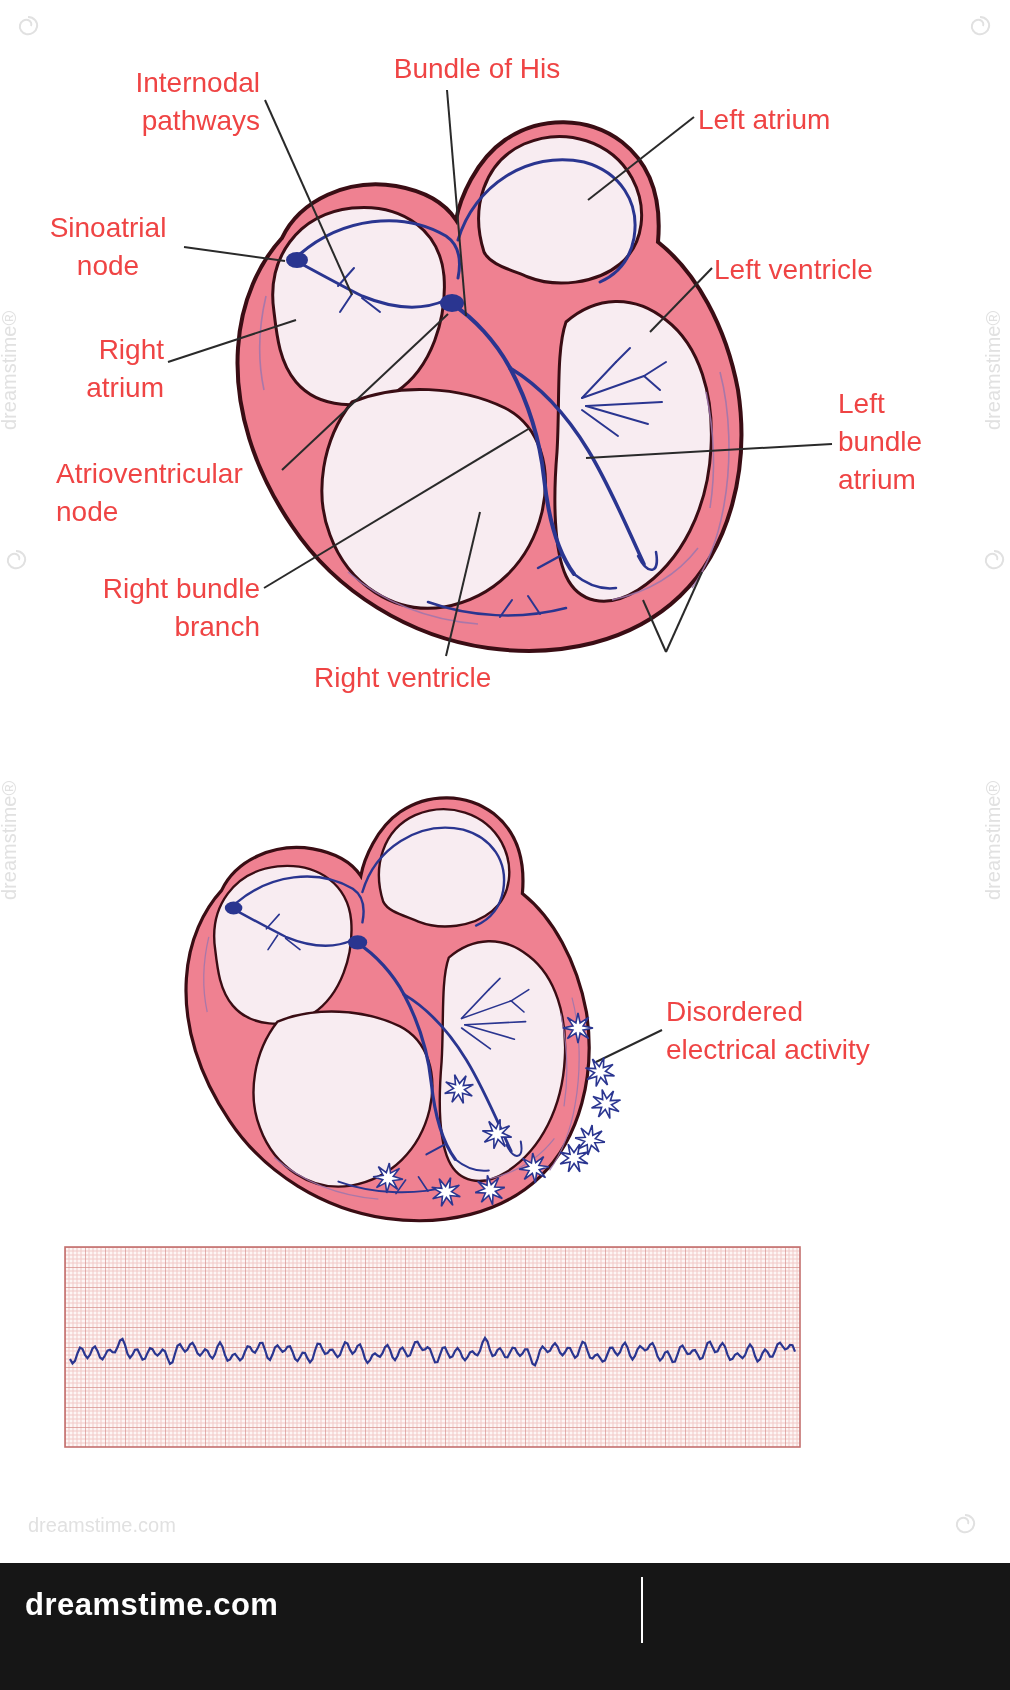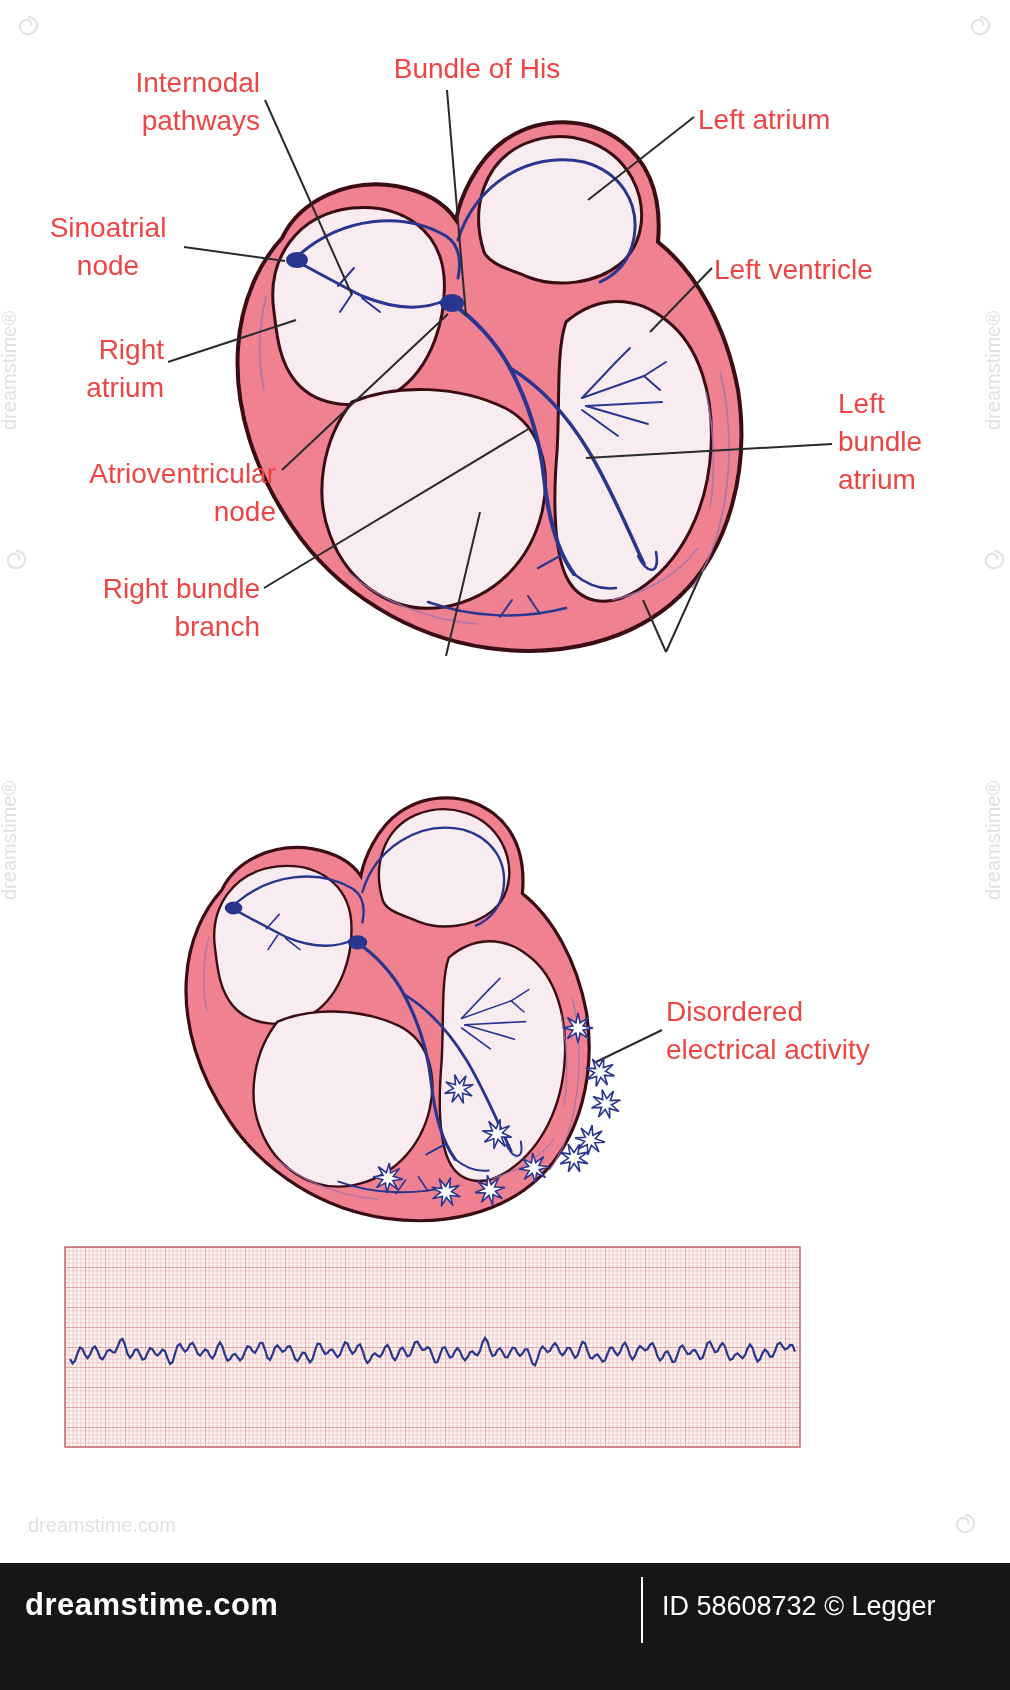--- a/index.html
+++ b/index.html
@@ -151,27 +151,27 @@
 <div class="lbl" style="left:378px;top:50px;width:198px;text-align:center">Bundle of His</div>
 <div class="lbl" style="left:698px;top:101px">Left atrium</div>
 <div class="lbl" style="left:36px;top:209px;width:144px;text-align:center">Sinoatrial
 node</div>
 <div class="lbl" style="left:714px;top:251px">Left ventricle</div>
 <div class="lbl" style="left:56px;top:331px;width:108px;text-align:right">Right
 atrium</div>
 <div class="lbl" style="left:838px;top:385px;width:120px">Left
 bundle
 atrium</div>
-<div class="lbl" style="left:56px;top:455px;width:220px;text-align:right">Atrioventricular
+<div class="lbl" style="left:56px;top:455px;width:220px;">Atrioventricular
 node</div>
 <div class="lbl" style="left:76px;top:570px;width:184px;text-align:right">Right bundle
 branch</div>
+<div class="lbl" style="left:314px;top:659px">Right ventricle</div>
 
 <div class="lbl" style="left:666px;top:993px;width:260px">Disordered
 electrical activity</div>
 
 <div class="footer">
   <div class="footer-brand">dreamstime.com</div>
   <div class="footer-divider"></div>
-  <div class="footer-id">ID 58608732 © Legger</div>
 </div>
 
 </div>
 
 </body></html>

